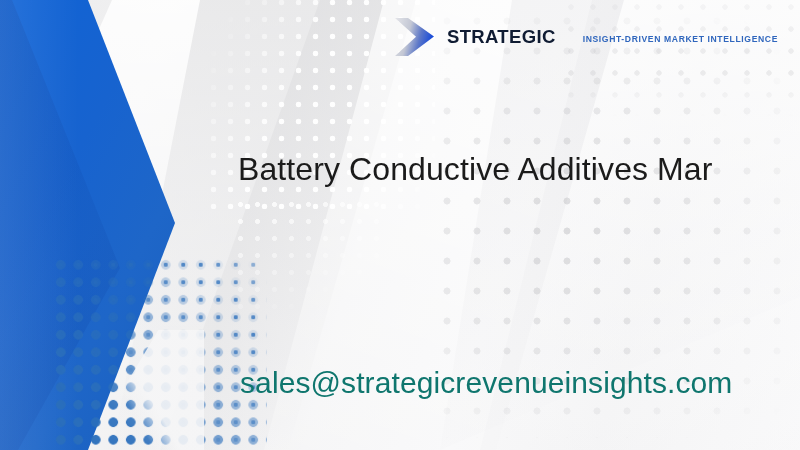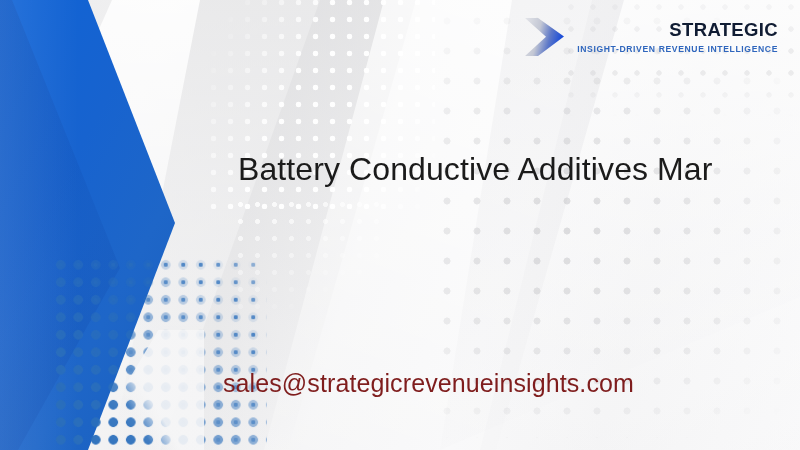--- a/index.html
+++ b/index.html
@@ -158,25 +158,25 @@
     width: 700px;
     font-size: 32px;
     line-height: 42px;
     color: #1b1b1b;
     letter-spacing: .1px;
     white-space: nowrap;
     font-weight: 400;
   }
   .email {
     position: absolute;
-    left: 223px;
+    left: 240px;
     top: 367px;
-    font-size: 25px;
+    font-size: 30px;
     line-height: 32px;
-    color: #7f1d1d;
+    color: #0f766e;
     letter-spacing: .1px;
     white-space: nowrap;
     font-weight: 400;
   }
 
   
   .logo {
     position: absolute;
     right: 22px;
     top: 14px;
@@ -184,22 +184,22 @@
     align-items: center;
     gap: 9px;
   }
   .logo-mark {
     width: 44px;
     height: 46px;
     flex: none;
   }
   .logo-text {
     display: flex;
-    flex-direction: column;
-    align-items: flex-end;
+    align-items: center;
+    gap: 27px;
   }
   .logo-line1,
   .logo-line2 {
     font-size: 18.5px;
     line-height: 20px;
     font-weight: 700;
     color: #101c33;
     letter-spacing: .35px;
     white-space: nowrap;
   }
@@ -250,17 +250,17 @@
           <stop offset="0%" stop-color="#e4e5e9"></stop>
           <stop offset="42%" stop-color="#c3c7d4"></stop>
           <stop offset="72%" stop-color="#5d78c8"></stop>
           <stop offset="100%" stop-color="#1d4ed8"></stop>
         </linearGradient>
       </defs>
       <path d="M1 4 L14 4 L40 22.5 L14 42 L1 42 L22 22.8 Z" fill="url(#markGrad)"></path>
     </svg>
     <div class="logo-text">
       <div class="logo-line1">STRATEGIC</div>
-      <div class="logo-tagline">INSIGHT-DRIVEN REVENUE INTELLIGENCE</div>
+      <div class="logo-tagline">INSIGHT-DRIVEN MARKET INTELLIGENCE</div>
     </div>
   </div>
 
 </div>
 
 </body></html>

